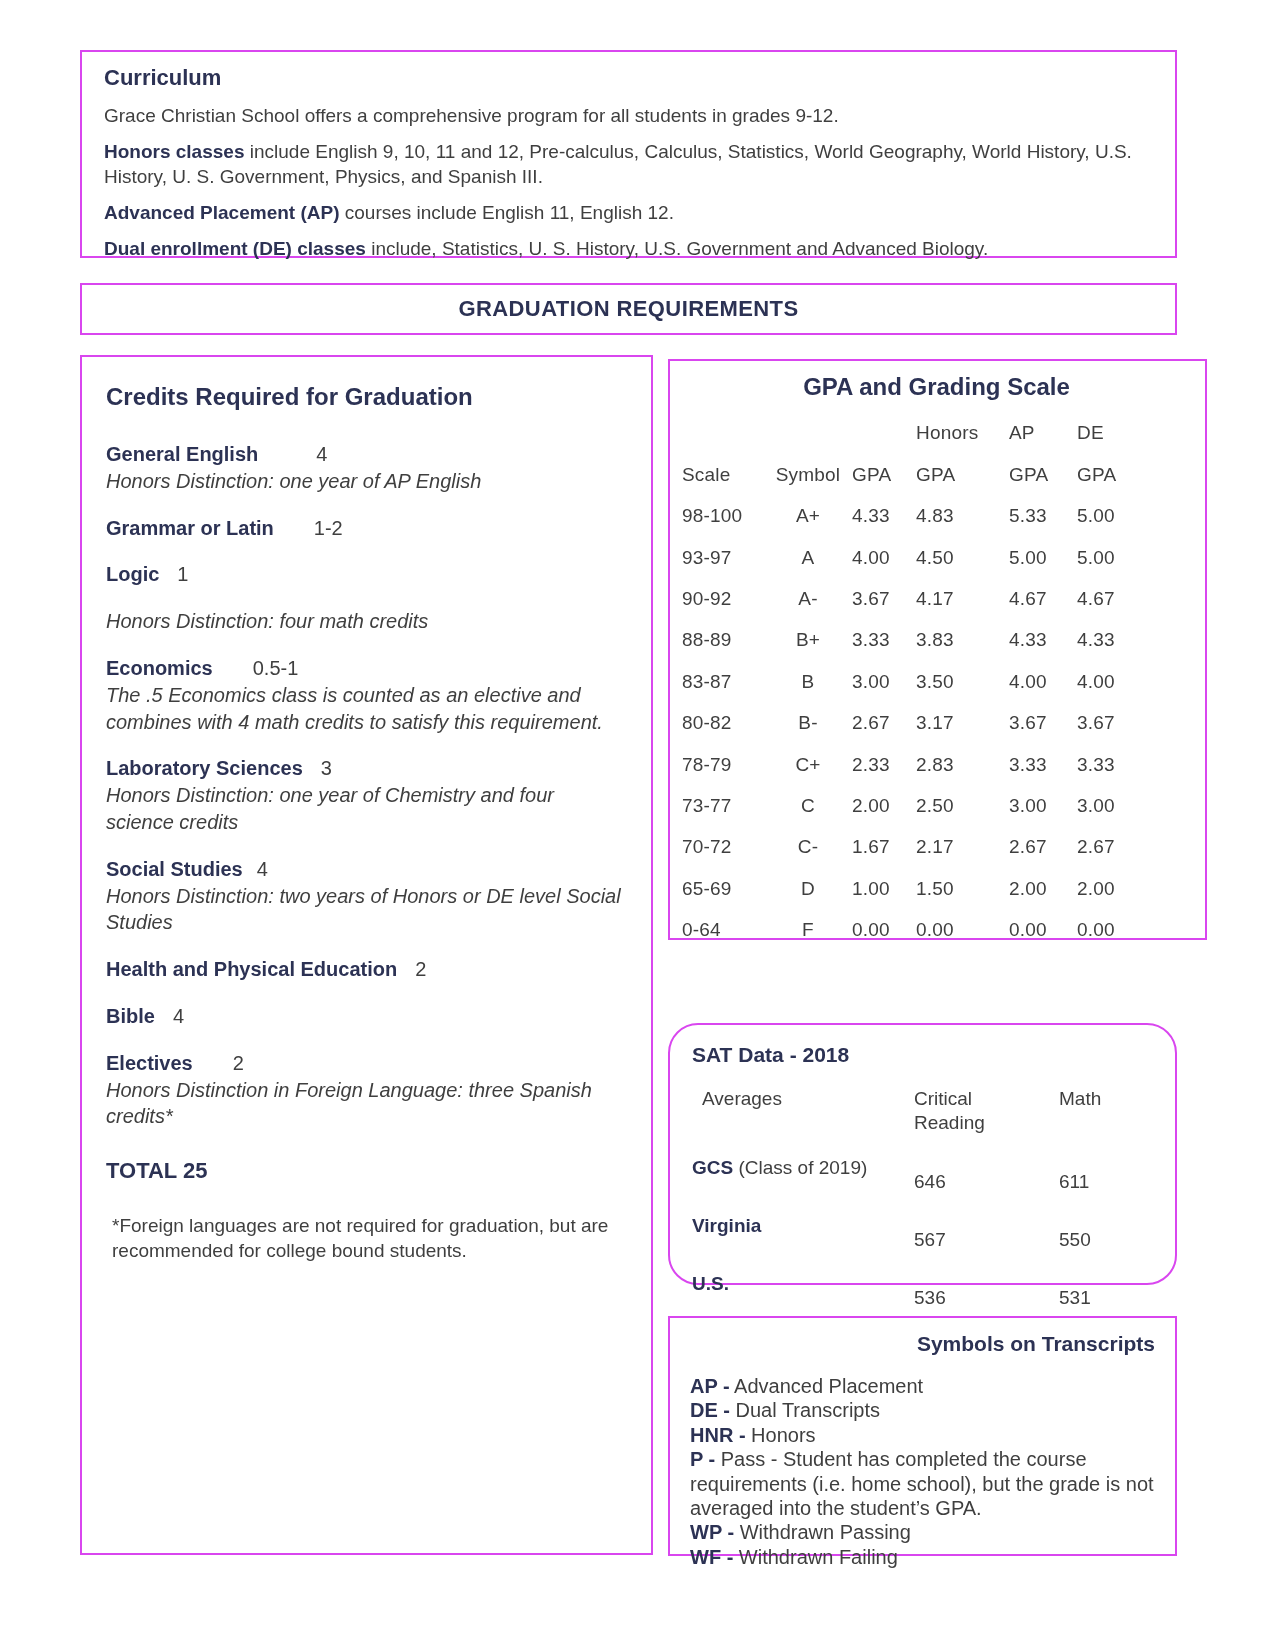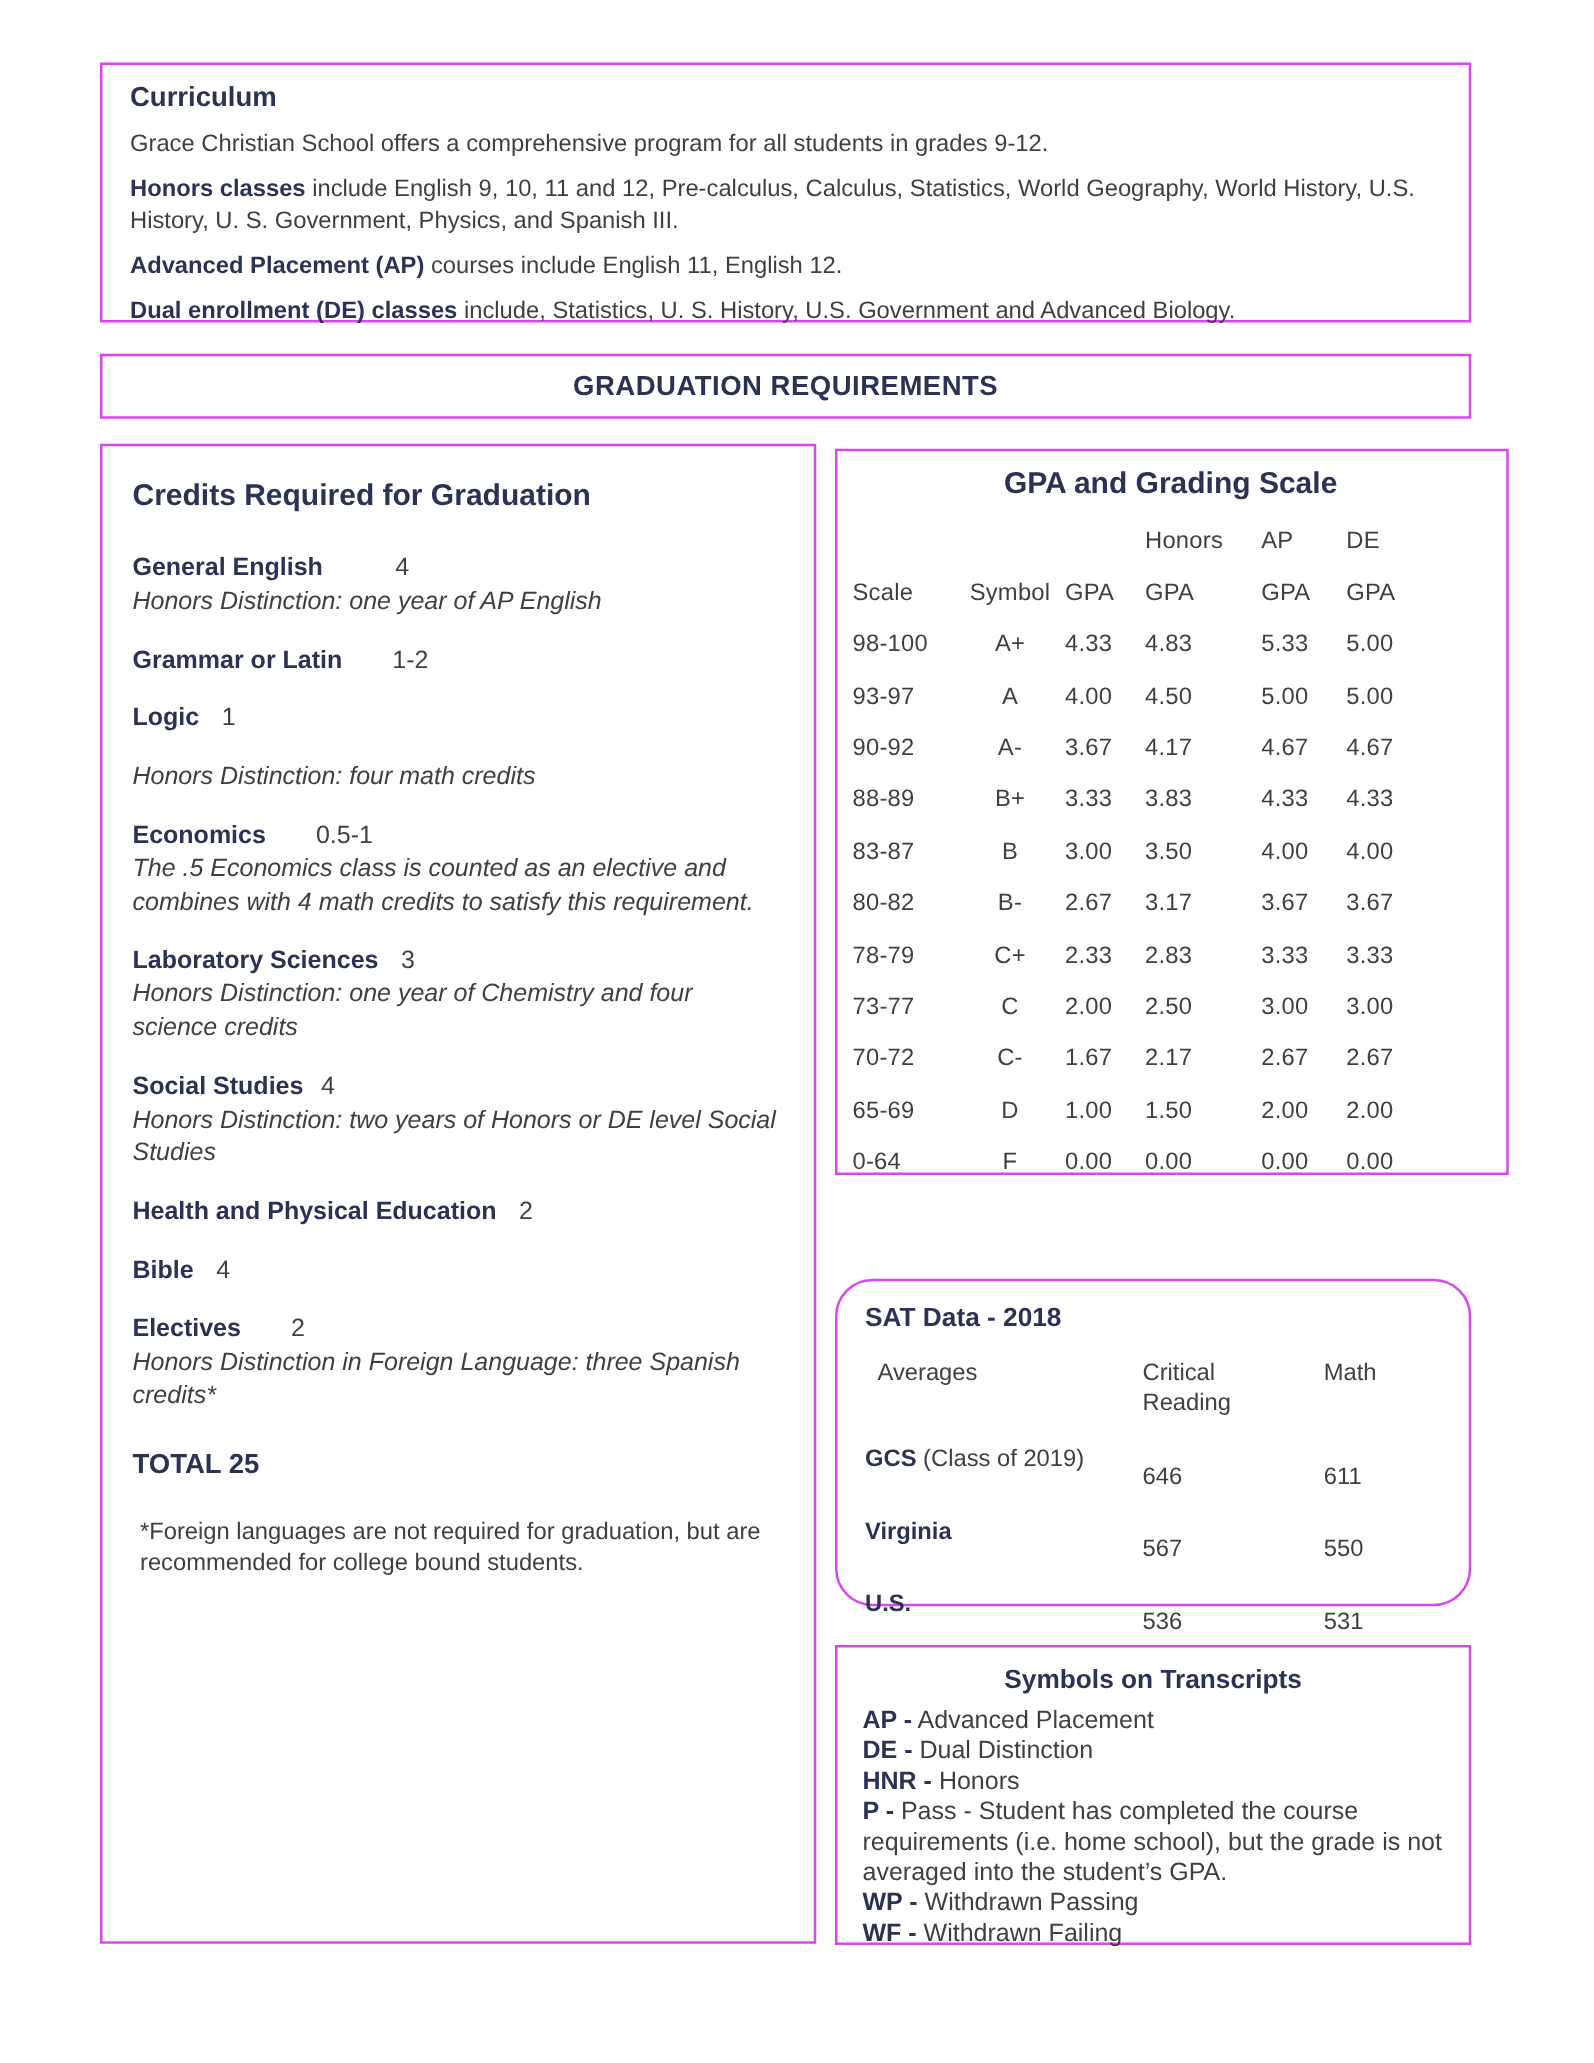--- a/index.html
+++ b/index.html
@@ -48,21 +48,21 @@
   .sat-grid { display:grid; grid-template-columns:222px 145px 1fr; font-size:19px; }
   .sat-h { line-height:1.25; padding-top:4px; }
   .sat-h.first { padding-left:10px; }
   .sat-h .wrapcol { display:inline-block; max-width:100px; }
   .sat-row-label { padding-top:22px; }
   .sat-row-label .lead { font-weight:bold; color:#2c3254; }
   .sat-val { padding-top:36px; }
 
   
   .symbols { left:668px; top:1316px; width:509px; height:240px; padding:14px 20px; }
-  .symbols h2 { font-size:21px; font-weight:bold; color:#2c3254; text-align:center; margin-bottom:8px; }
+  .symbols h2 { font-size:21px; font-weight:bold; color:#2c3254; text-align:right; margin-bottom:18px; }
   .sym-line { font-size:20px; line-height:1.22; color:#3f3f3f; }
   .sym-line .abbr { font-weight:bold; color:#2c3254; }
 </style>
 </head>
 <body>
 
 <div class="page">
 
   <section class="box curriculum">
     <h1>Curriculum</h1>
@@ -231,20 +231,20 @@
 
       <div class="sat-row-label"><span class="lead">U.S.</span></div>
       <div class="sat-val">536</div>
       <div class="sat-val">531</div>
     </div>
   </section>
 
   <section class="box symbols">
     <h2>Symbols on Transcripts</h2>
     <div class="sym-line"><span class="abbr">AP -</span><span> Advanced Placement</span></div>
-    <div class="sym-line"><span class="abbr">DE -</span><span> Dual Distinction</span></div>
+    <div class="sym-line"><span class="abbr">DE -</span><span> Dual Transcripts</span></div>
     <div class="sym-line"><span class="abbr">HNR -</span><span> Honors</span></div>
     <div class="sym-line"><span class="abbr">P -</span><span> Pass - Student has completed the course requirements (i.e. home school), but the grade is not averaged into the student’s GPA.</span></div>
     <div class="sym-line"><span class="abbr">WP -</span><span> Withdrawn Passing</span></div>
     <div class="sym-line"><span class="abbr">WF -</span><span> Withdrawn Failing</span></div>
   </section>
 
 </div>
 
 </body></html>

